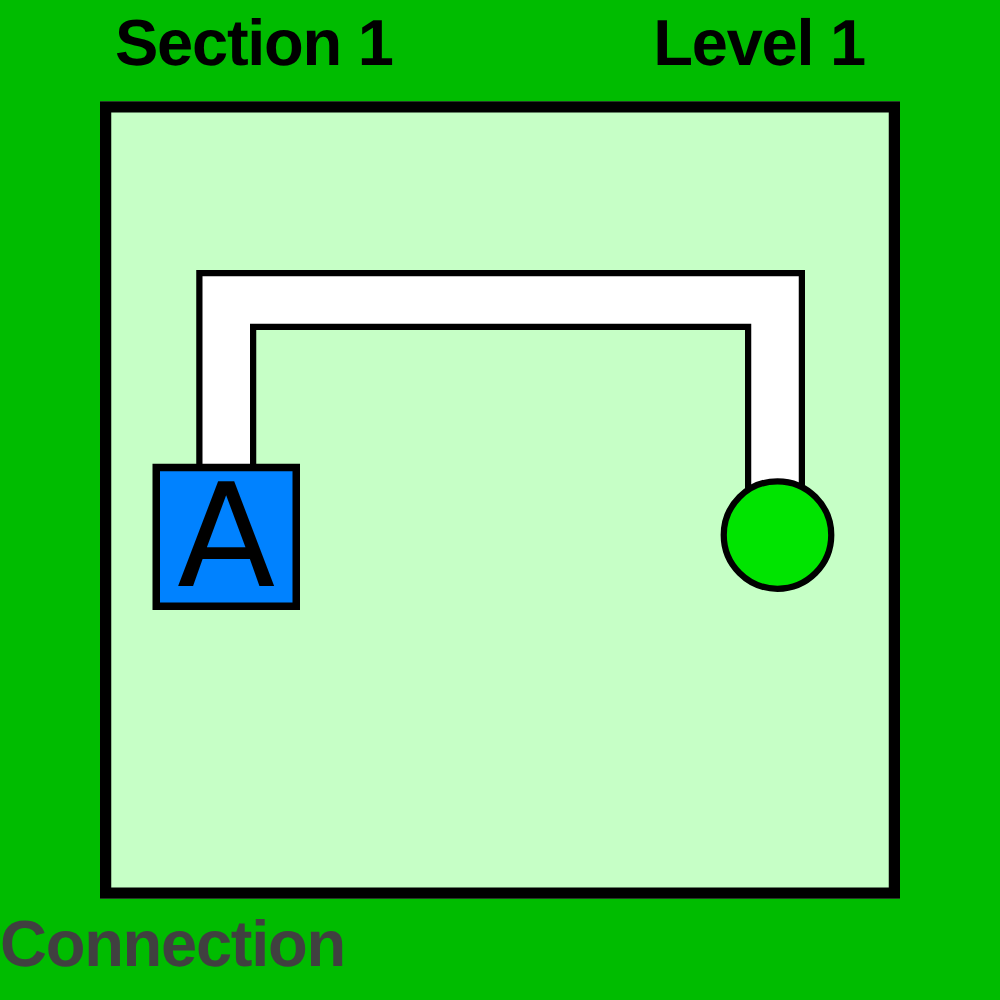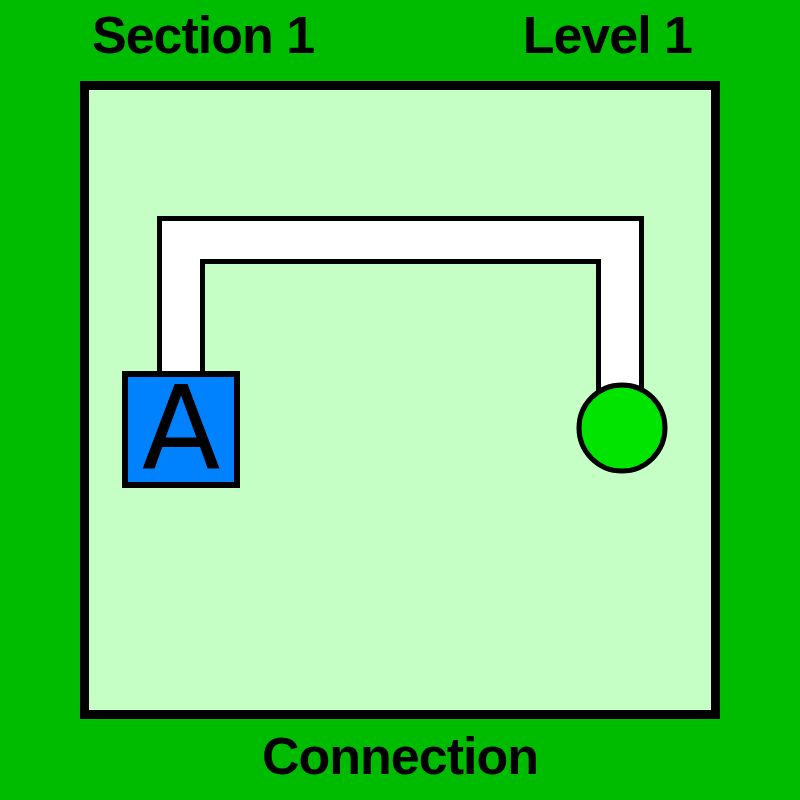--- a/index.html
+++ b/index.html
@@ -36,24 +36,23 @@
   .objects {
     position: absolute;
     left: 0; top: 0;
     width: 800px; height: 800px;
   }
   .footer-label {
     position: absolute;
     top: 726px;
     left: 0;
     width: 800px;
-    text-align: center;
     font-size: 52px;
     font-weight: bold;
-    color: #000000;
+    color: #404040;
     letter-spacing: -1px;
   }
   .node-letter {
     font-family: "DejaVu Sans", sans-serif;
     font-weight: normal;
   }
 </style>
 </head>
 <body>
 

